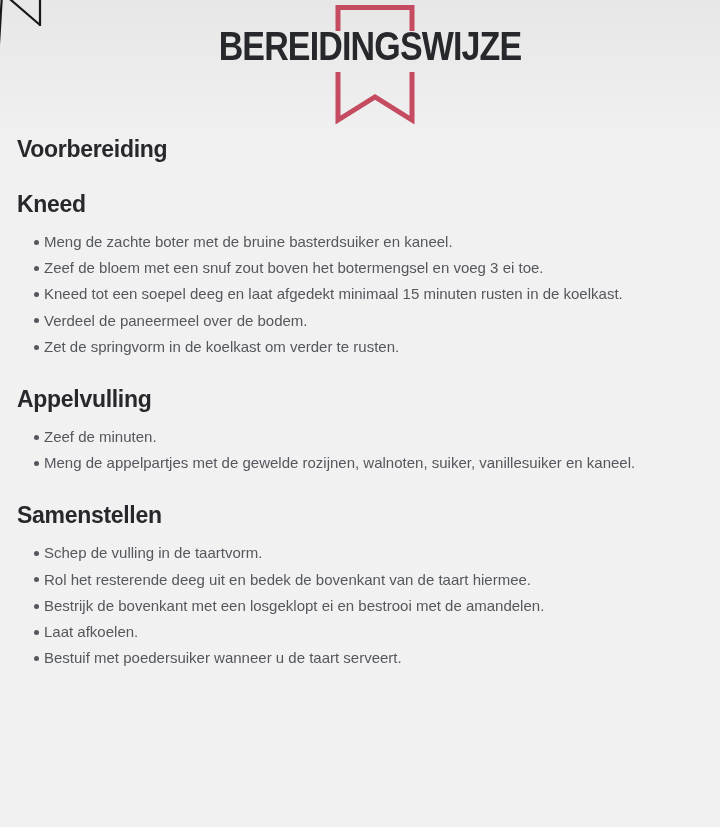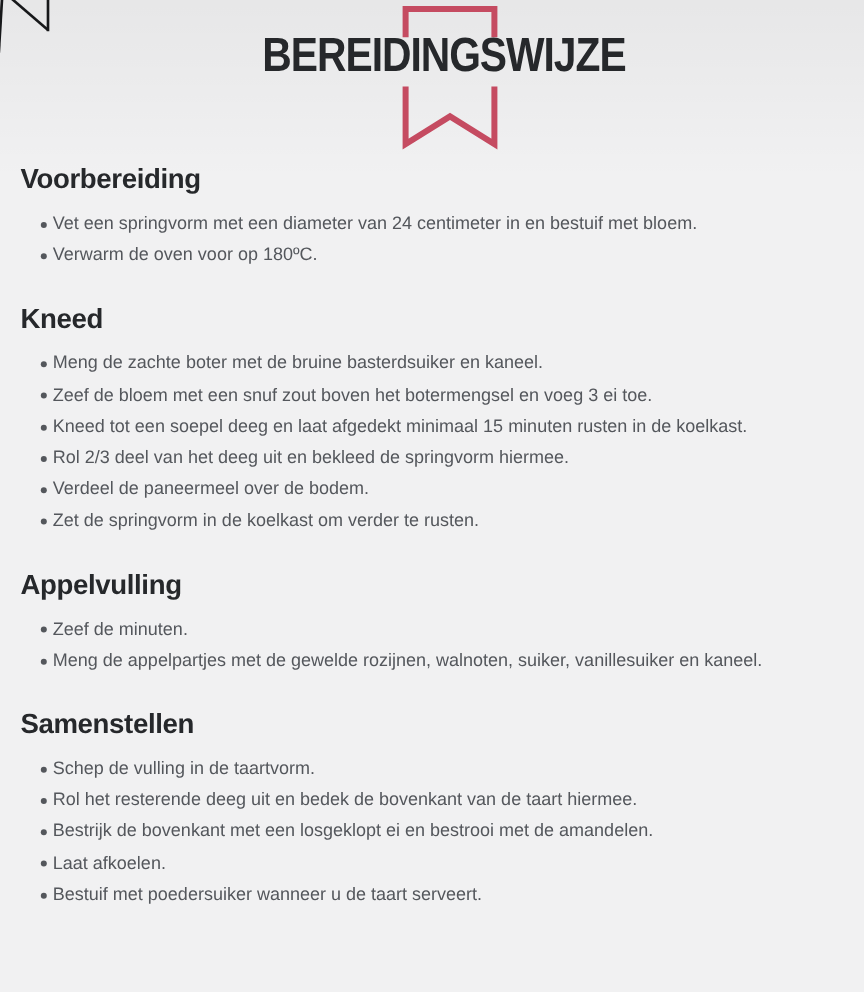--- a/index.html
+++ b/index.html
@@ -88,32 +88,27 @@
       <path d="M3,72 L3,120 L40,97 L77,120 L77,72"></path>
     </g>
   </svg>
 
   <h1 class="page-title">BEREIDINGSWIJZE</h1>
 </header>
 
 <main class="content">
     <section class="recipe-section">
       <h2 class="section-heading">Voorbereiding</h2>
-      <ul class="step-list">
-        <li>Vet een springvorm met een diameter van 24 centimeter in en bestuif met bloem.</li>
-        <li>Verwarm de oven voor op 180ºC.</li>
-      </ul>
     </section>
     <section class="recipe-section">
       <h2 class="section-heading">Kneed</h2>
       <ul class="step-list">
         <li>Meng de zachte boter met de bruine basterdsuiker en kaneel.</li>
         <li>Zeef de bloem met een snuf zout boven het botermengsel en voeg 3 ei toe.</li>
         <li>Kneed tot een soepel deeg en laat afgedekt minimaal 15 minuten rusten in de koelkast.</li>
-        <li>Rol 2/3 deel van het deeg uit en bekleed de springvorm hiermee.</li>
         <li>Verdeel de paneermeel over de bodem.</li>
         <li>Zet de springvorm in de koelkast om verder te rusten.</li>
       </ul>
     </section>
     <section class="recipe-section">
       <h2 class="section-heading">Appelvulling</h2>
       <ul class="step-list">
         <li>Zeef de minuten.</li>
         <li>Meng de appelpartjes met de gewelde rozijnen, walnoten, suiker, vanillesuiker en kaneel.</li>
       </ul>

